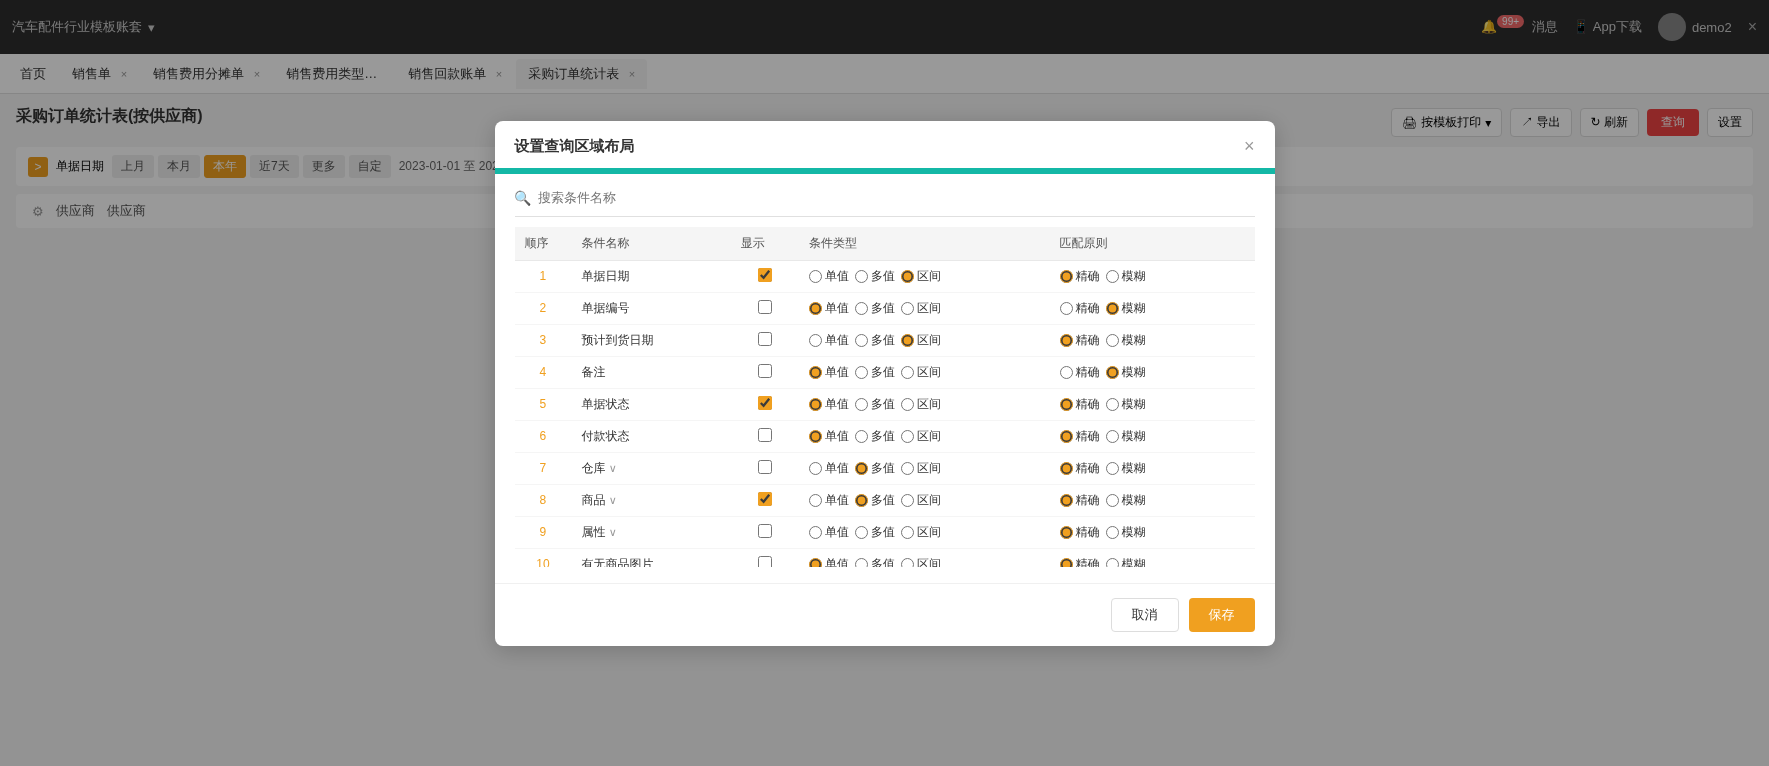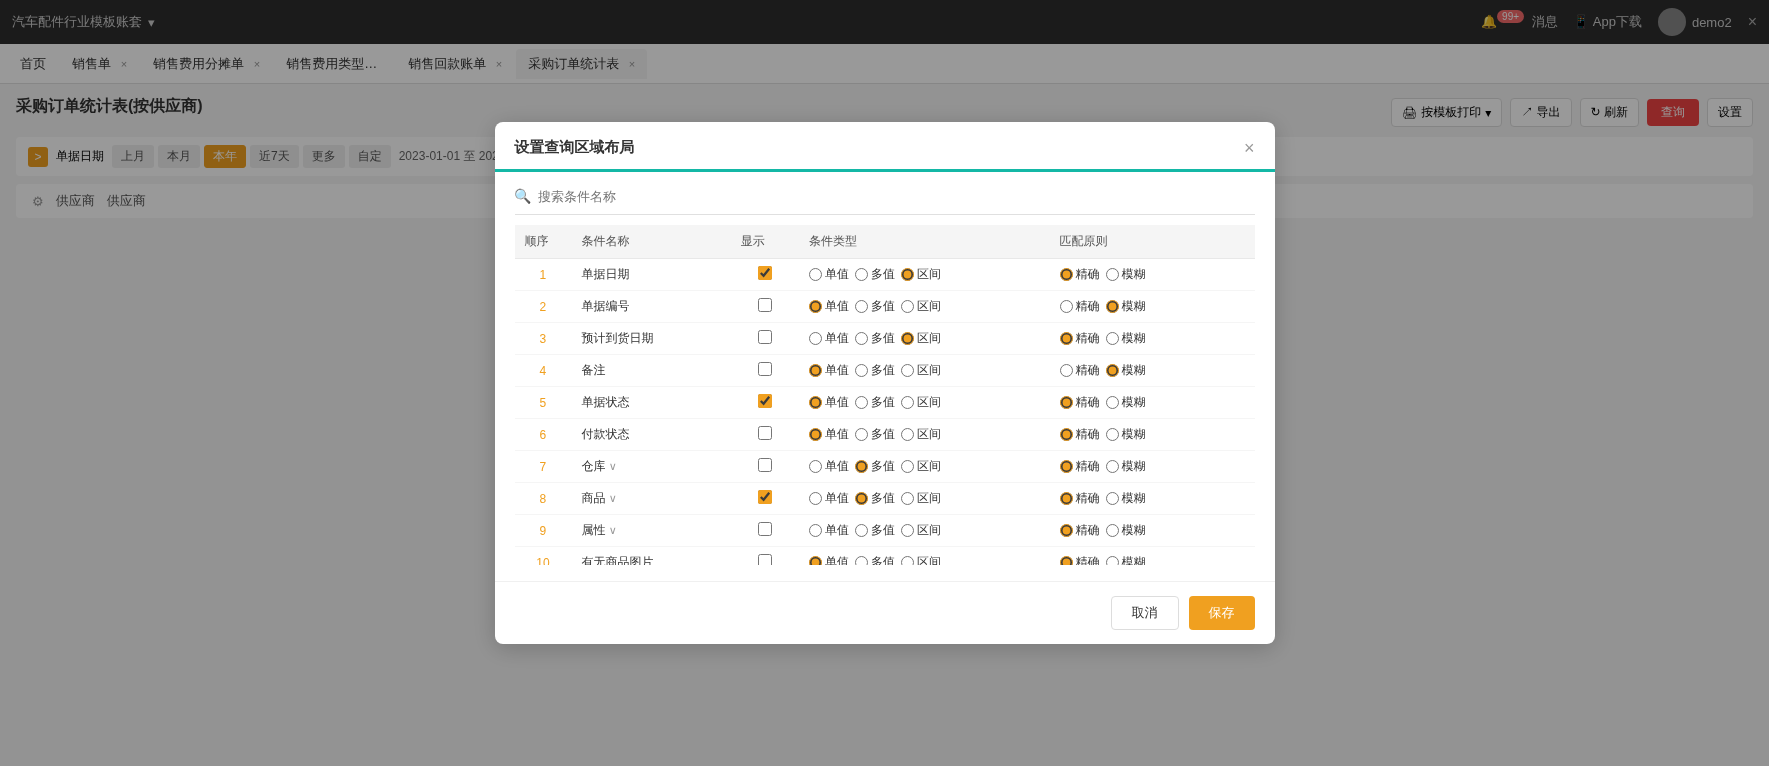--- a/index.html
+++ b/index.html
@@ -1,21 +1,21 @@
 <!DOCTYPE html>
 <html><head>
   <meta charset="utf-8">
   <style>
     * { box-sizing: border-box; margin: 0; padding: 0; }
     body { font-family: 'Microsoft YaHei', Arial, sans-serif; font-size: 13px; background: #f0f2f5; overflow: hidden; }
 
     
     .top-bar {
       background: #2d2d2d;
-      height: 44px;
+      height: 54px;
       display: flex;
       align-items: center;
       justify-content: space-between;
       padding: 0 12px;
       color: #ccc;
     }
     .top-bar-left { font-size: 13px; display: flex; align-items: center; gap: 6px; }
     .top-bar-right { display: flex; align-items: center; gap: 16px; font-size: 13px; }
     .notif-badge { background: #f56c6c; color: white; border-radius: 8px; padding: 1px 5px; font-size: 10px; position: relative; top: -6px; left: -4px; text-align: center; }
     .close-x { color: #aaa; cursor: pointer; font-size: 16px; }
@@ -77,21 +77,21 @@
       background: white;
       border-radius: 8px;
       width: 780px;
       max-height: 680px;
       box-shadow: 0 4px 24px rgba(0,0,0,0.2);
       display: flex;
       flex-direction: column;
     }
     .dialog-header {
       padding: 16px 20px 12px;
-      border-bottom: 3px solid #14b8a6;
+      border-bottom: 6px solid #14b8a6;
       display: flex;
       align-items: center;
       justify-content: space-between;
     }
     .dialog-title { font-size: 15px; font-weight: bold; color: #333; }
     .dialog-close { cursor: pointer; color: #999; font-size: 18px; line-height: 1; }
 
     .dialog-tabs { display: flex; padding: 0 20px; border-bottom: 1px solid #f0f0f0; gap: 0; }
     .dialog-tab { padding: 10px 16px; cursor: pointer; font-size: 13px; color: #555; border-bottom: 2px solid transparent; }
     .dialog-tab.active { color: #f0a020; border-bottom-color: #f0a020; font-weight: 500; }

